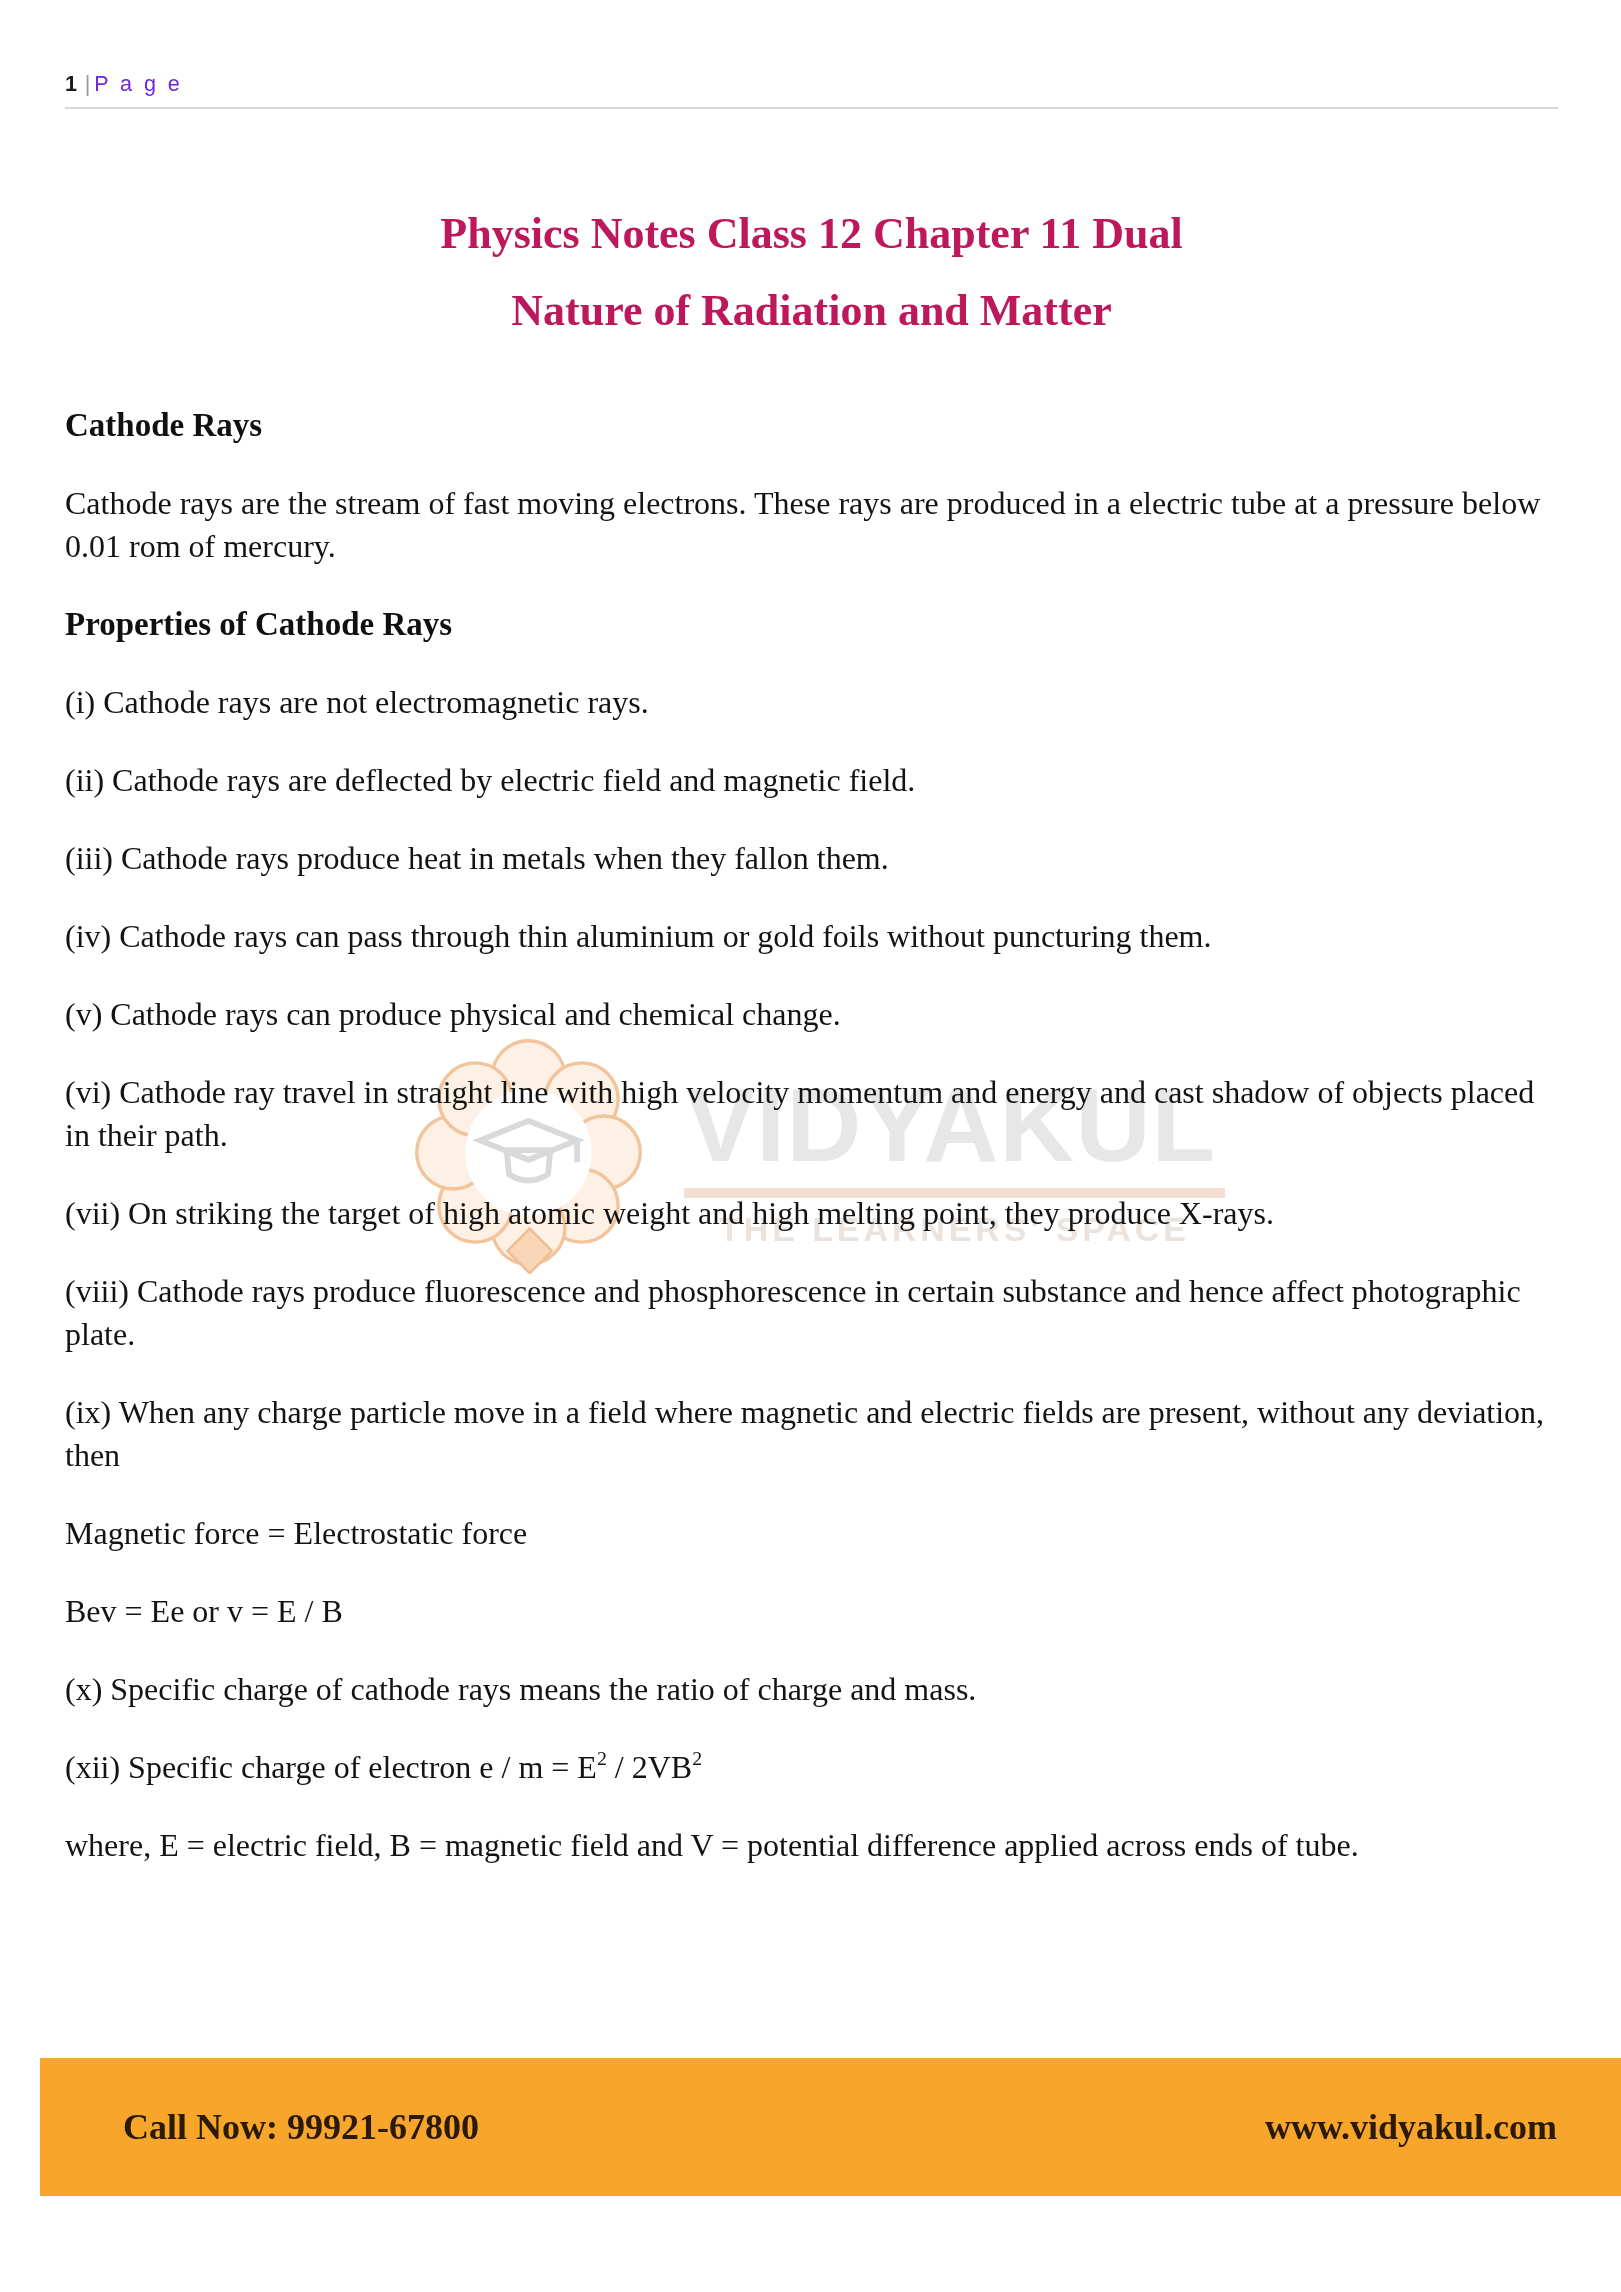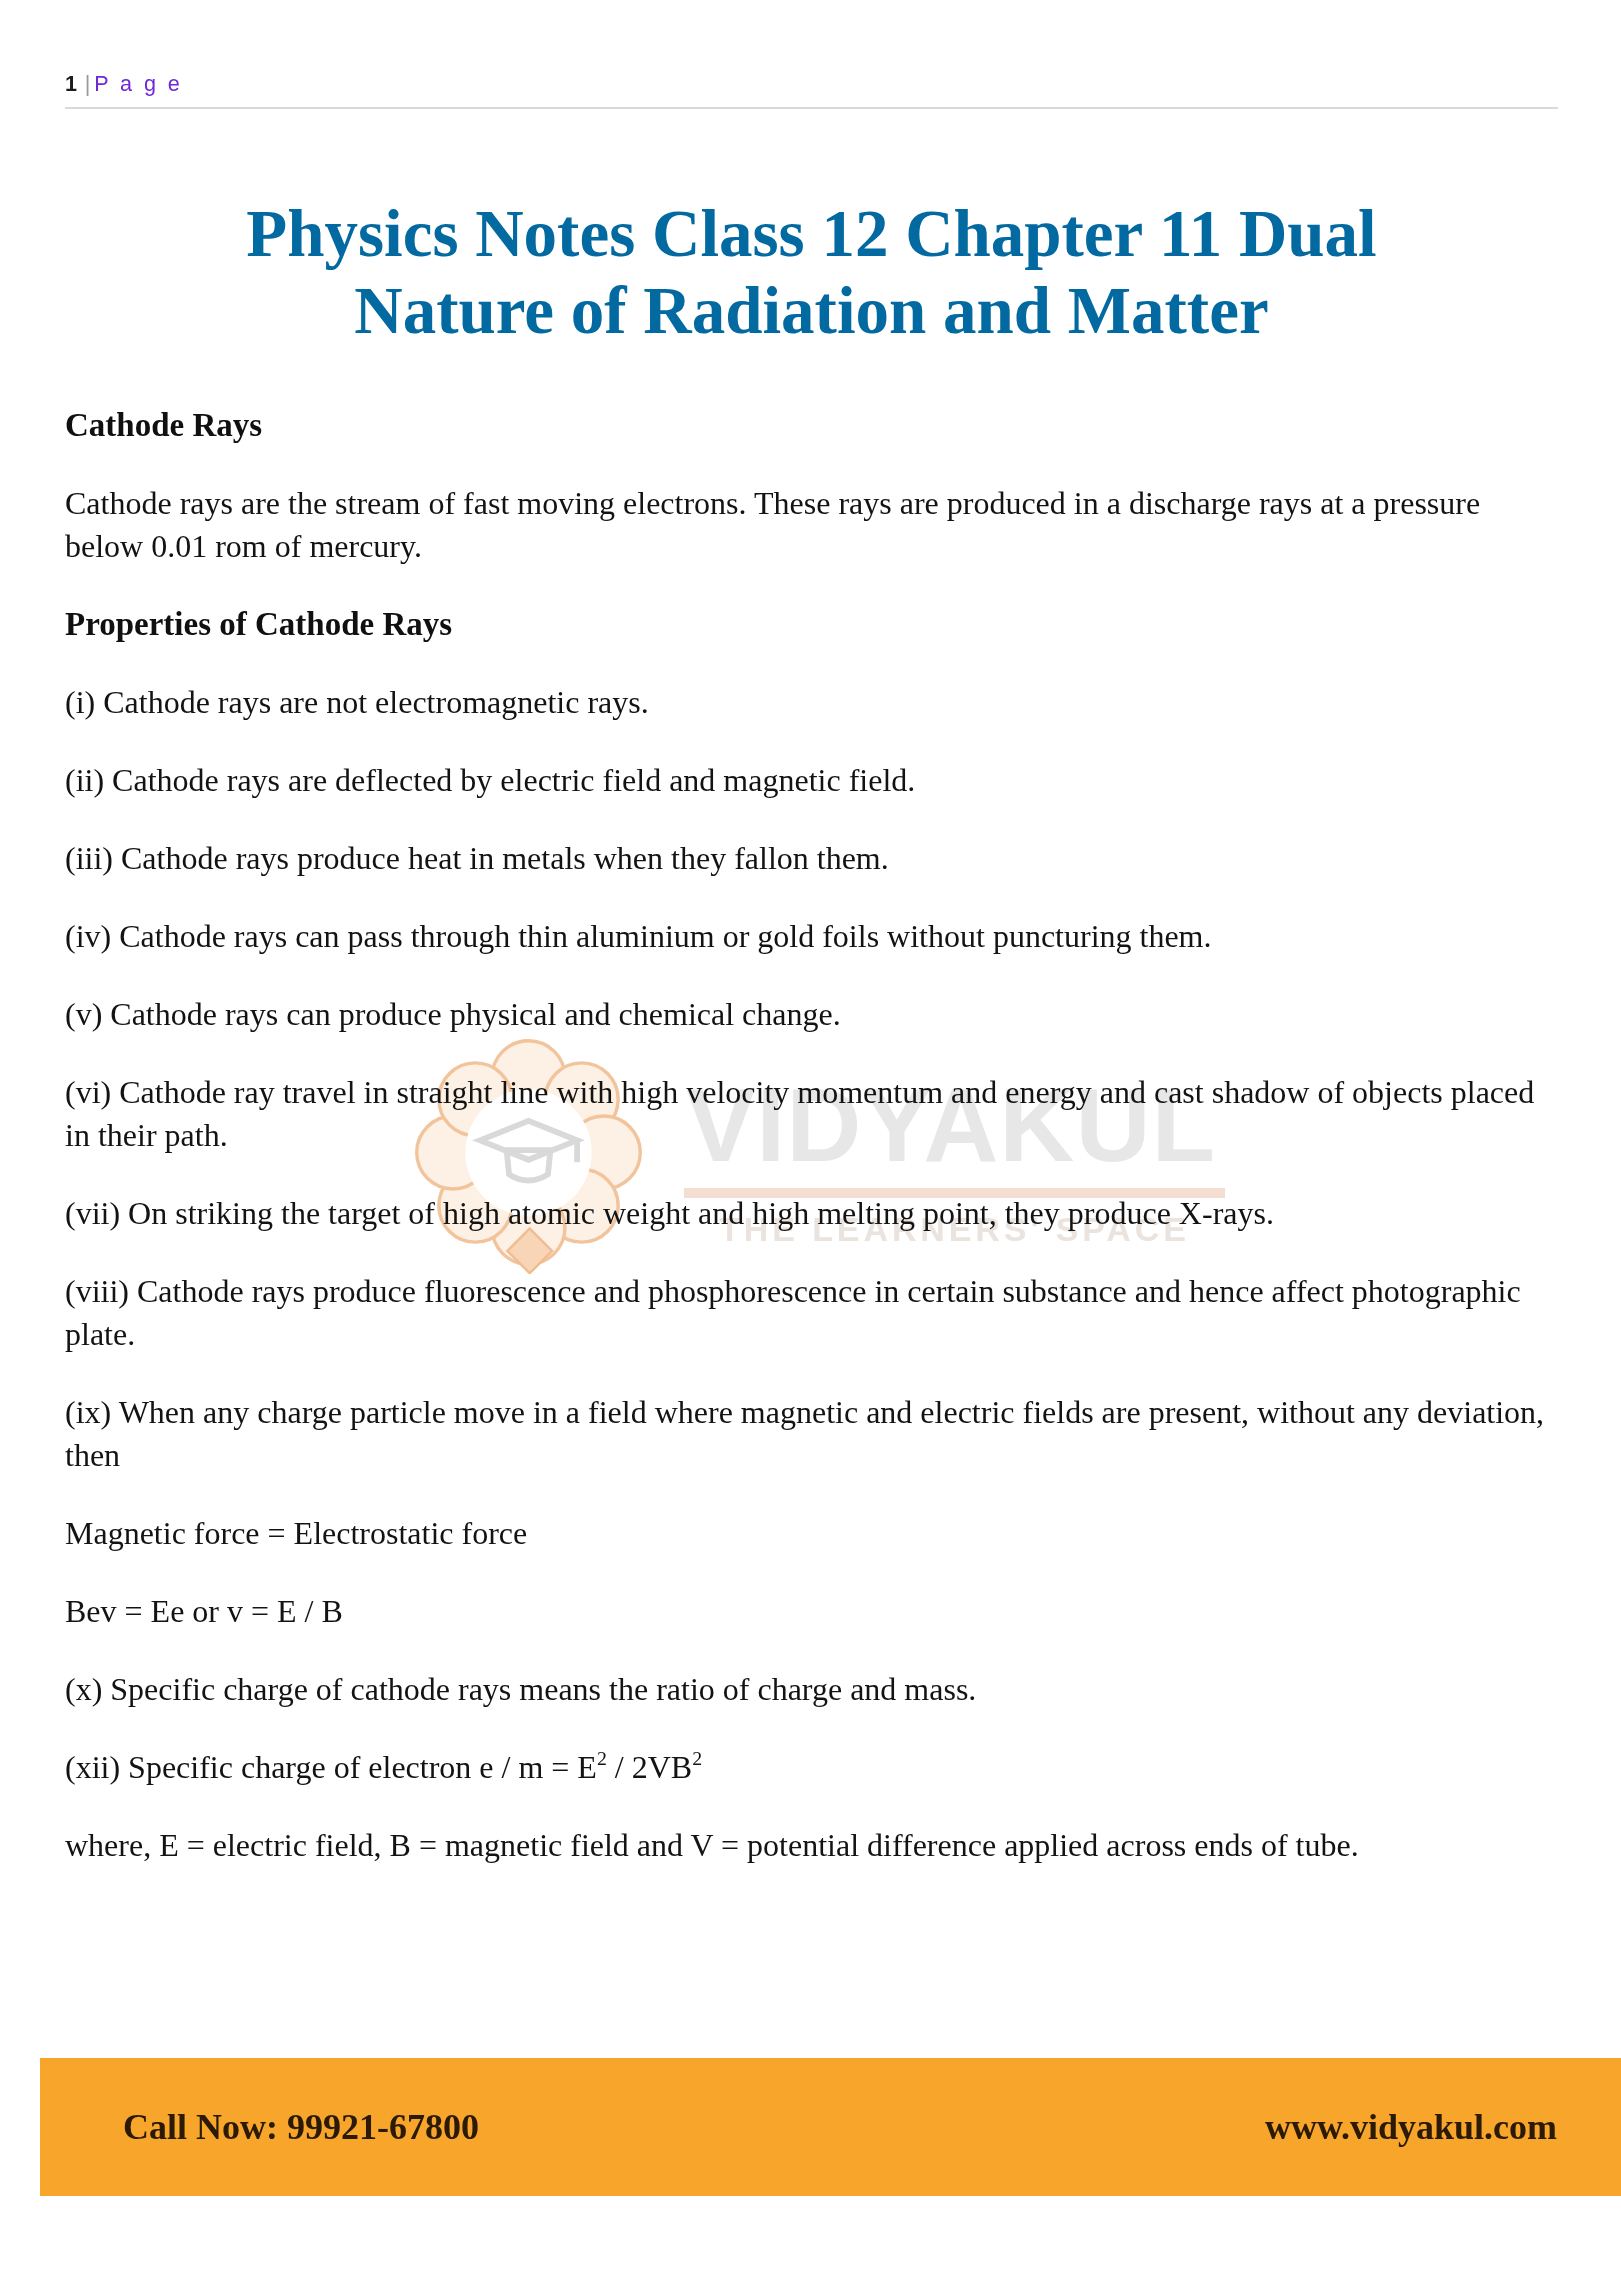--- a/index.html
+++ b/index.html
@@ -56,23 +56,23 @@
   .header-row .pageword { color: #6d28d9; letter-spacing: 2.9px; }
   .header-rule {
     margin-top: 9.8px;
     border: 0; border-top: 2px solid #d9d9d9;
     height: 0;
   }
 
   .doc-title {
     margin: 86px 0 55px 0;
     text-align: center;
-    font-size: 67px; line-height: 77px;
+    font-size: 44px; line-height: 77px;
     font-weight: bold;
-    color: #0369a1;
+    color: #be185d;
   }
 
   .heading {
     font-size: 33px; line-height: 43px;
     font-weight: bold;
     color: #101010;
     margin: 16px 0 35px 0;
   }
   .para {
     font-size: 32px; line-height: 43px;
@@ -139,21 +139,21 @@
     </div>
     <hr class="header-rule">
 
     <h1 class="doc-title">
       <span>Physics Notes Class 12 Chapter 11 Dual</span><br>
       <span>Nature of Radiation and Matter</span>
     </h1>
 
     <h2 class="heading">Cathode Rays</h2>
 
-    <p class="para">Cathode rays are the stream of fast moving electrons. These rays are produced in a discharge rays at a pressure below 0.01 rom of mercury.</p>
+    <p class="para">Cathode rays are the stream of fast moving electrons. These rays are produced in a electric tube at a pressure below 0.01 rom of mercury.</p>
 
     <h2 class="heading">Properties of Cathode Rays</h2>
 
     <p class="para">(i) Cathode rays are not electromagnetic rays.</p>
     <p class="para">(ii) Cathode rays are deflected by electric field and magnetic field.</p>
     <p class="para">(iii) Cathode rays produce heat in metals when they fallon them.</p>
     <p class="para">(iv) Cathode rays can pass through thin aluminium or gold foils without puncturing them.</p>
     <p class="para">(v) Cathode rays can produce physical and chemical change.</p>
     <p class="para">(vi) Cathode ray travel in straight line with high velocity momentum and energy and cast shadow of objects placed in their path.</p>
     <p class="para">(vii) On striking the target of high atomic weight and high melting point, they produce X-rays.</p>

